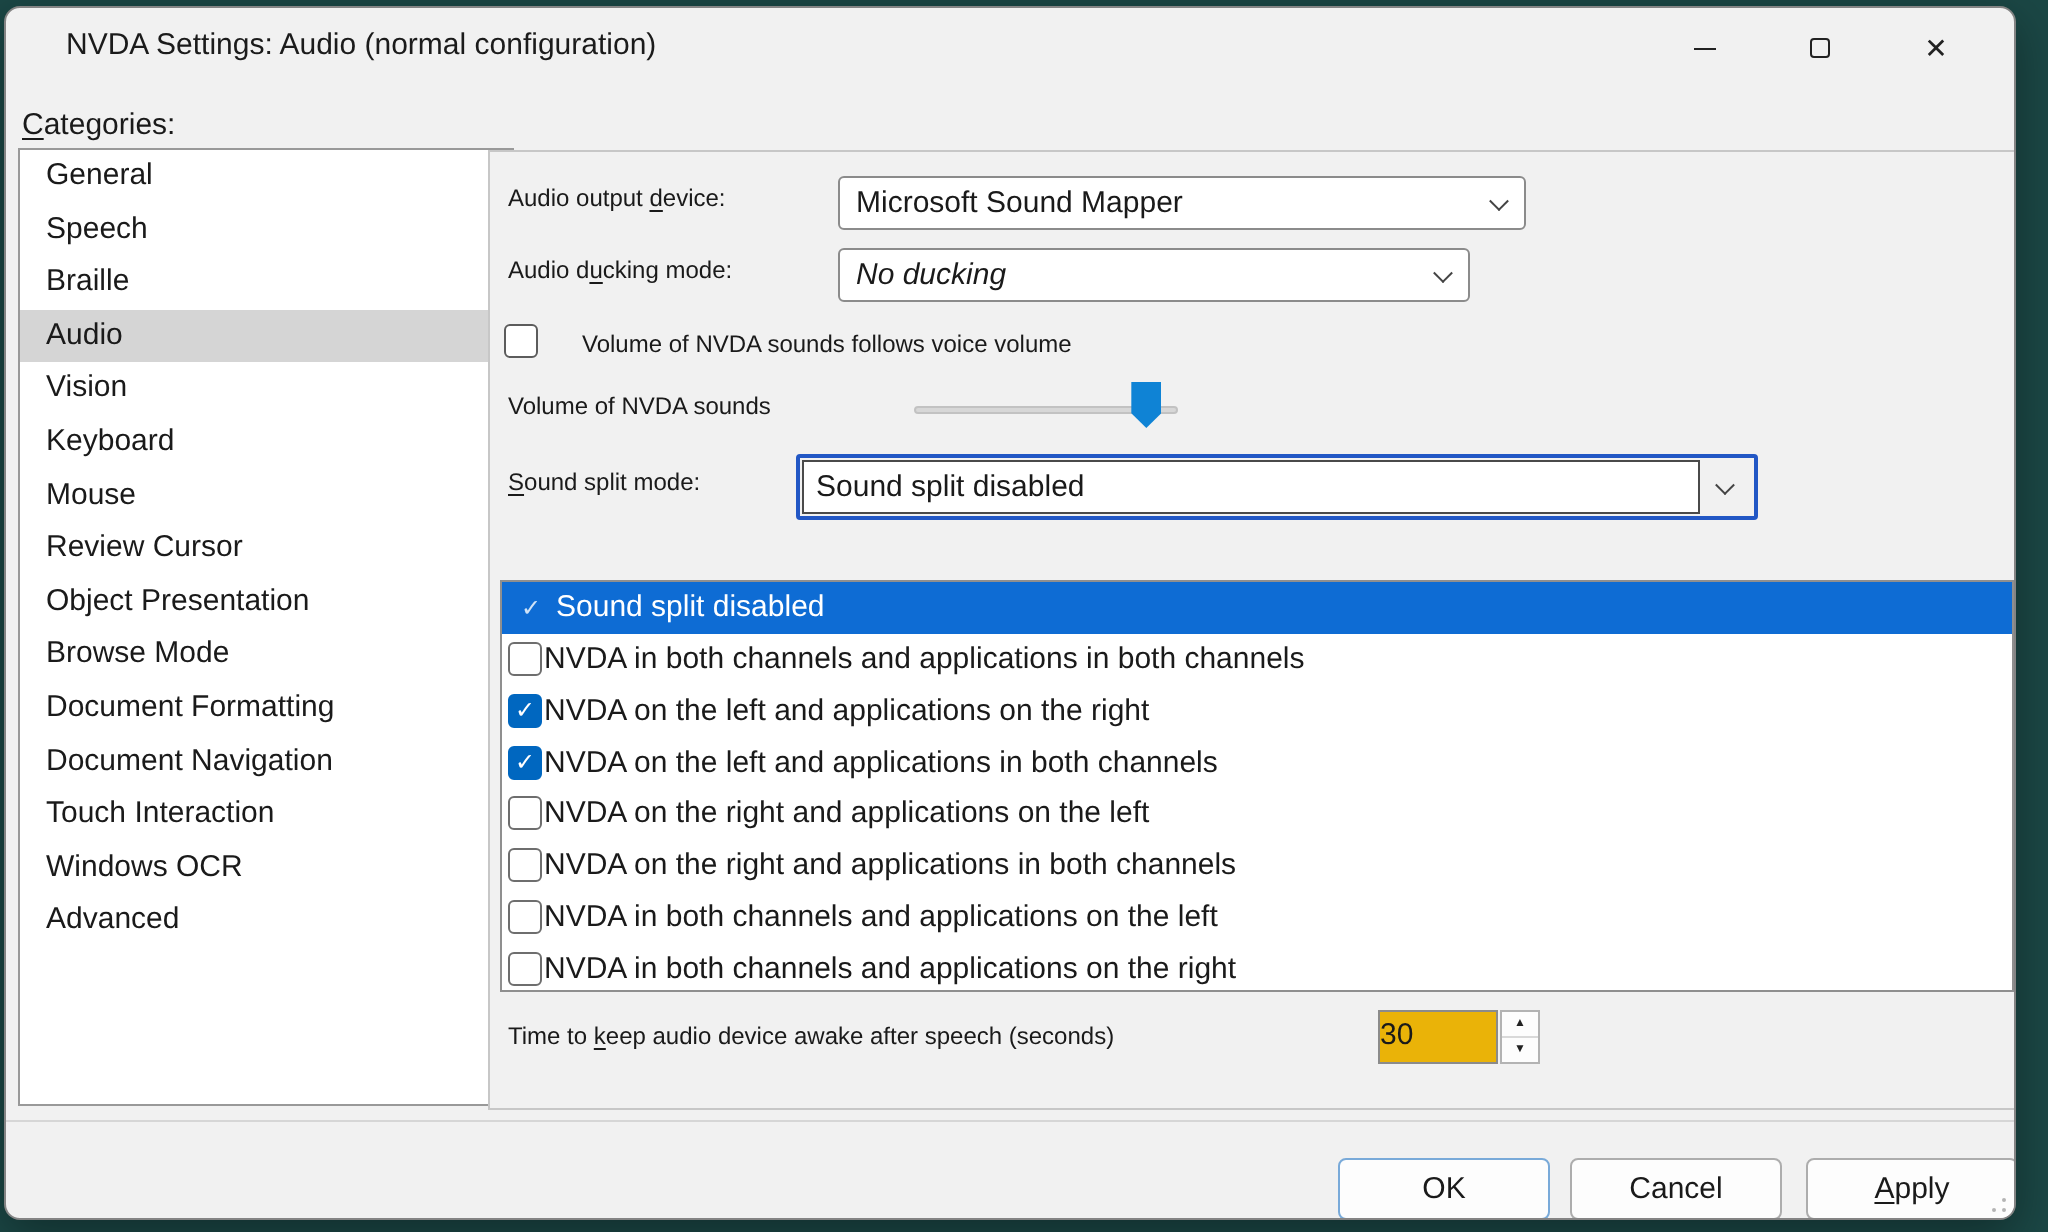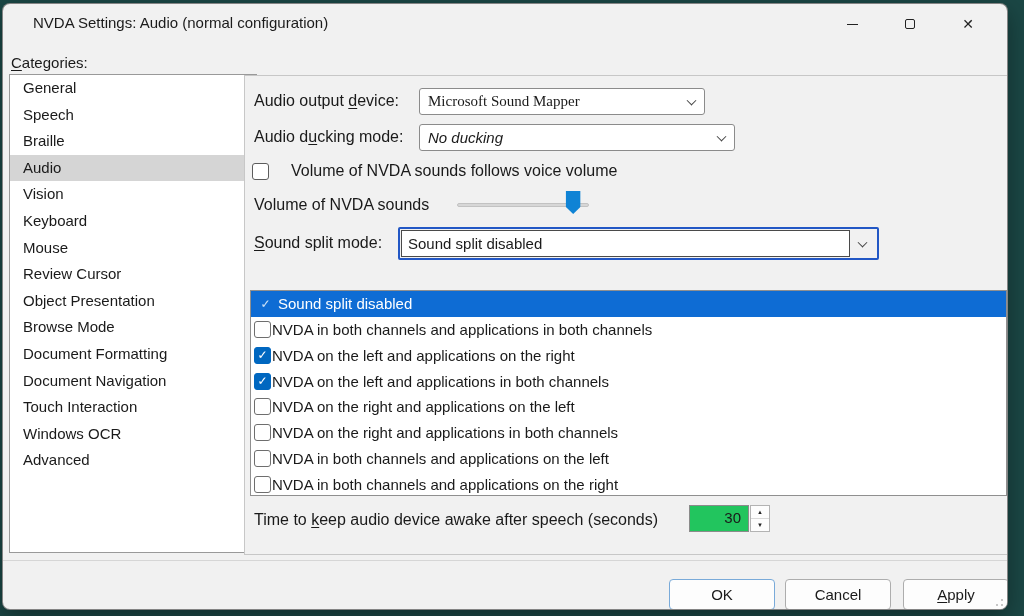--- a/index.html
+++ b/index.html
@@ -23,21 +23,21 @@
   .cat-label { position:absolute; left:8px; top:50px; font-size:15px; }
   .ak { text-decoration:underline; text-underline-offset:2px; }
   .cat-list { position:absolute; left:6px; top:70px; width:248px; height:479px;
     background:#fff; border:1px solid #999; overflow:hidden; }
   .cat-item { height:26.6px; line-height:26.6px; padding-left:13px; font-size:15px; white-space:nowrap; }
   .cat-item.selected { background:#d5d5d5; }
 
   
   .panel { position:absolute; left:241px; top:71px; width:765px; height:480px;
     border:1px solid #c7c7c7; background:#f1f1f1; }
-  .plabel { position:absolute; font-size:16px; white-space:nowrap; }
+  .plabel { position:absolute; font-size:12px; white-space:nowrap; }
 
   .combo { position:absolute; height:27px; background:#fff; border:1px solid #8b8b8b;
     border-radius:3px; display:flex; align-items:center; padding:0 26px 0 8px; font-size:15px; }
   .chev { position:absolute; right:9px; top:50%; width:7px; height:7px;
     border-right:1.4px solid #444; border-bottom:1.4px solid #444;
     transform:translateY(-70%) rotate(45deg); }
 
   .cb { width:17px; height:17px; background:#fff; border:1px solid #5c5c5c; border-radius:3px; }
 
   
@@ -61,22 +61,22 @@
   .mode-row { height:25.75px; display:flex; align-items:center; font-size:15px; white-space:nowrap; }
   .mode-row.selected { background:var(--selection,#0e6cd4); color:#fff; }
   .mode-check { width:17px; height:17px; margin:0 1px 0 3px; flex:0 0 auto;
     display:flex; align-items:center; justify-content:center; font-size:12px; line-height:1; }
   .mode-check.unchecked { background:#fff; border:1px solid #6e6e6e; border-radius:3px; }
   .mode-check.checked { background:var(--cbchecked,#0067c0); border:1px solid var(--cbchecked,#0067c0);
     border-radius:3px; color:#fff; }
   .mode-check.plain { color:#cfe3f7; margin-left:6px; margin-right:4px; }
 
   
-  .spin-field { position:absolute; left:444px; top:429px; width:60px; height:27px; background:#22c55e;
-    border:1px solid #8b8b8b; font-size:15px; text-align:right; padding:3px 7px 0 0; }
+  .spin-field { position:absolute; left:444px; top:429px; width:60px; height:27px; background:#eab308;
+    border:1px solid #8b8b8b; font-size:15px; text-align:left; padding:3px 7px 0 0; }
   .spin-btns { position:absolute; left:505px; top:429px; width:20px; height:27px;
     border:1px solid #b3b3b3; background:#fdfdfd; display:flex; flex-direction:column; }
   .spin-btn { flex:1; display:flex; align-items:center; justify-content:center;
     font-size:6px; color:#222; }
   .spin-btn + .spin-btn { border-top:1px solid #d9d9d9; }
 
   
   .footer-sep { position:absolute; left:0; right:0; top:556px; height:1px; background:#d6d6d6; }
   .btn { position:absolute; top:575px; width:106px; height:31px; background:#fdfdfd;
     border:1px solid #adadad; border-radius:4px; font-size:15px; font-family:inherit;
@@ -121,21 +121,21 @@
       <div class="cat-item"><span>Document Formatting</span></div>
       <div class="cat-item"><span>Document Navigation</span></div>
       <div class="cat-item"><span>Touch Interaction</span></div>
       <div class="cat-item"><span>Windows OCR</span></div>
       <div class="cat-item"><span>Advanced</span></div>
     </div>
 
   <div class="panel">
 
     <div class="plabel" style="left:9px; top:16px;"><span>Audio output </span><span class="ak">d</span><span>evice:</span></div>
-    <div class="combo" style="left:174px; top:12px; width:286px;font-family:Liberation Serif, serif;">
+    <div class="combo" style="left:174px; top:12px; width:344px;">
       <span>Microsoft Sound Mapper</span>
       <span class="chev"></span>
     </div>
 
     <div class="plabel" style="left:9px; top:52px;"><span>Audio d</span><span class="ak">u</span><span>cking mode:</span></div>
     <div class="combo" style="left:174px; top:48px; width:316px;font-style:italic;">
       <span>No ducking</span>
       <span class="chev"></span>
     </div>
 

